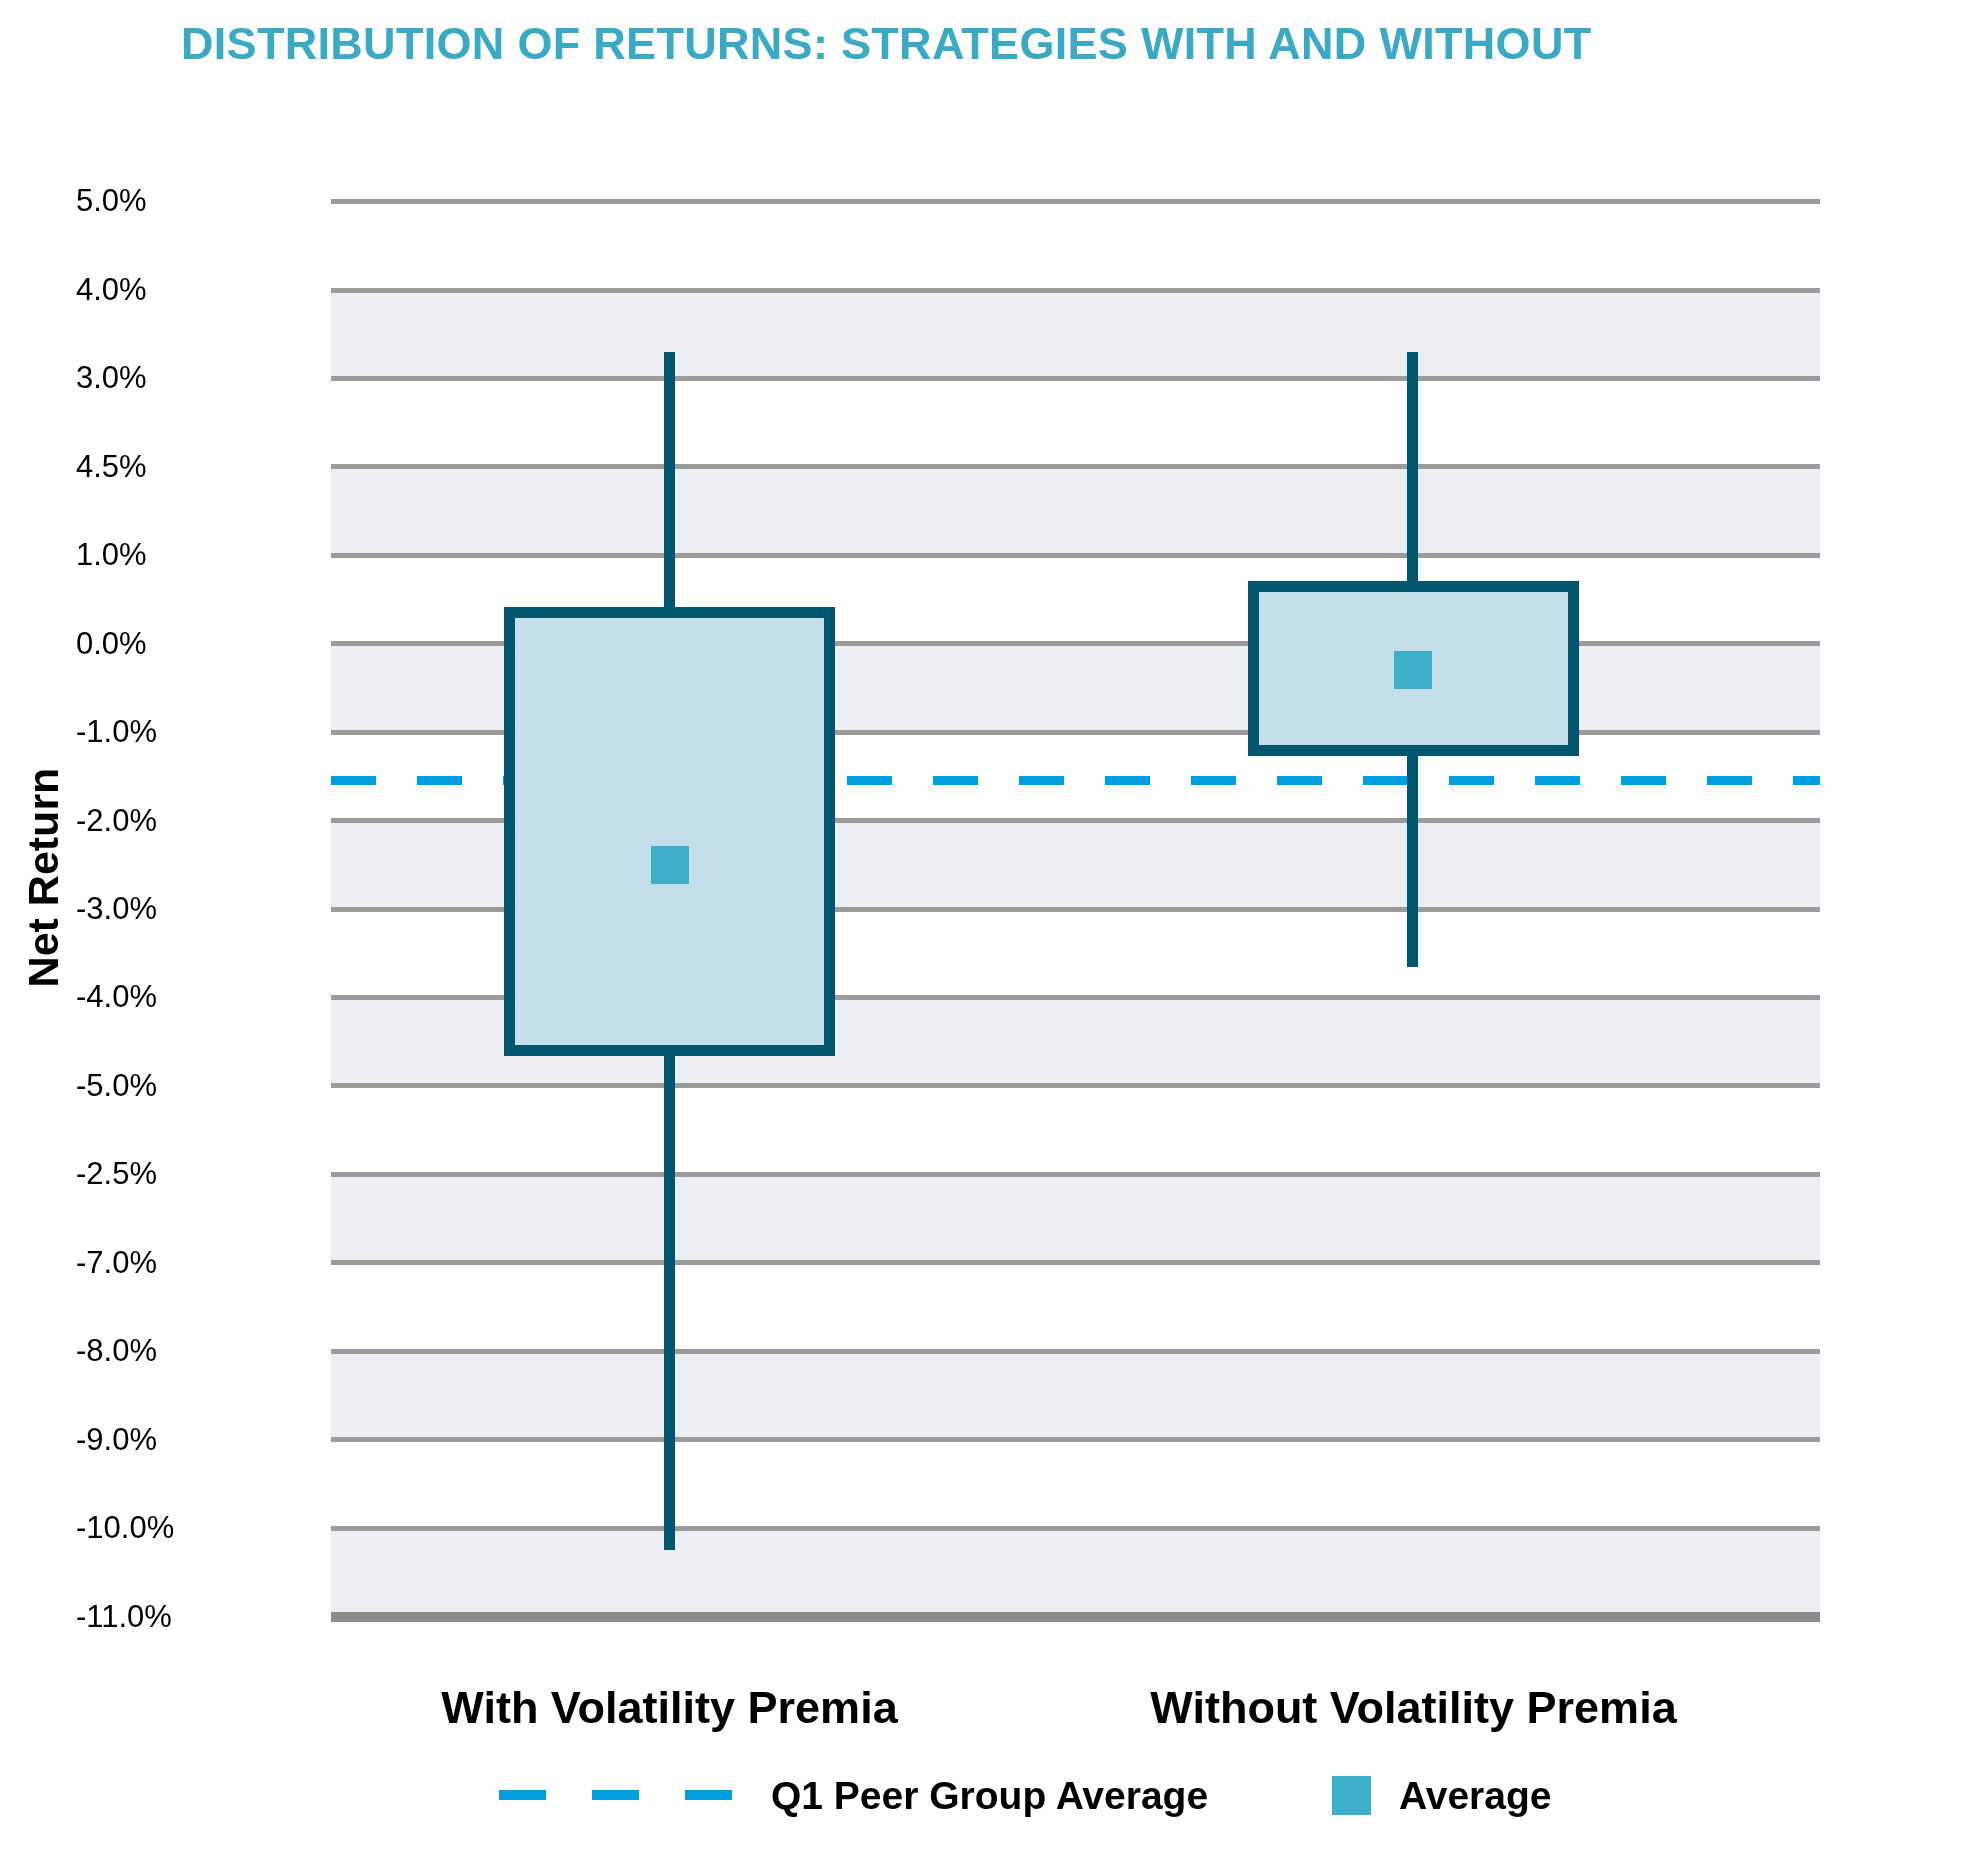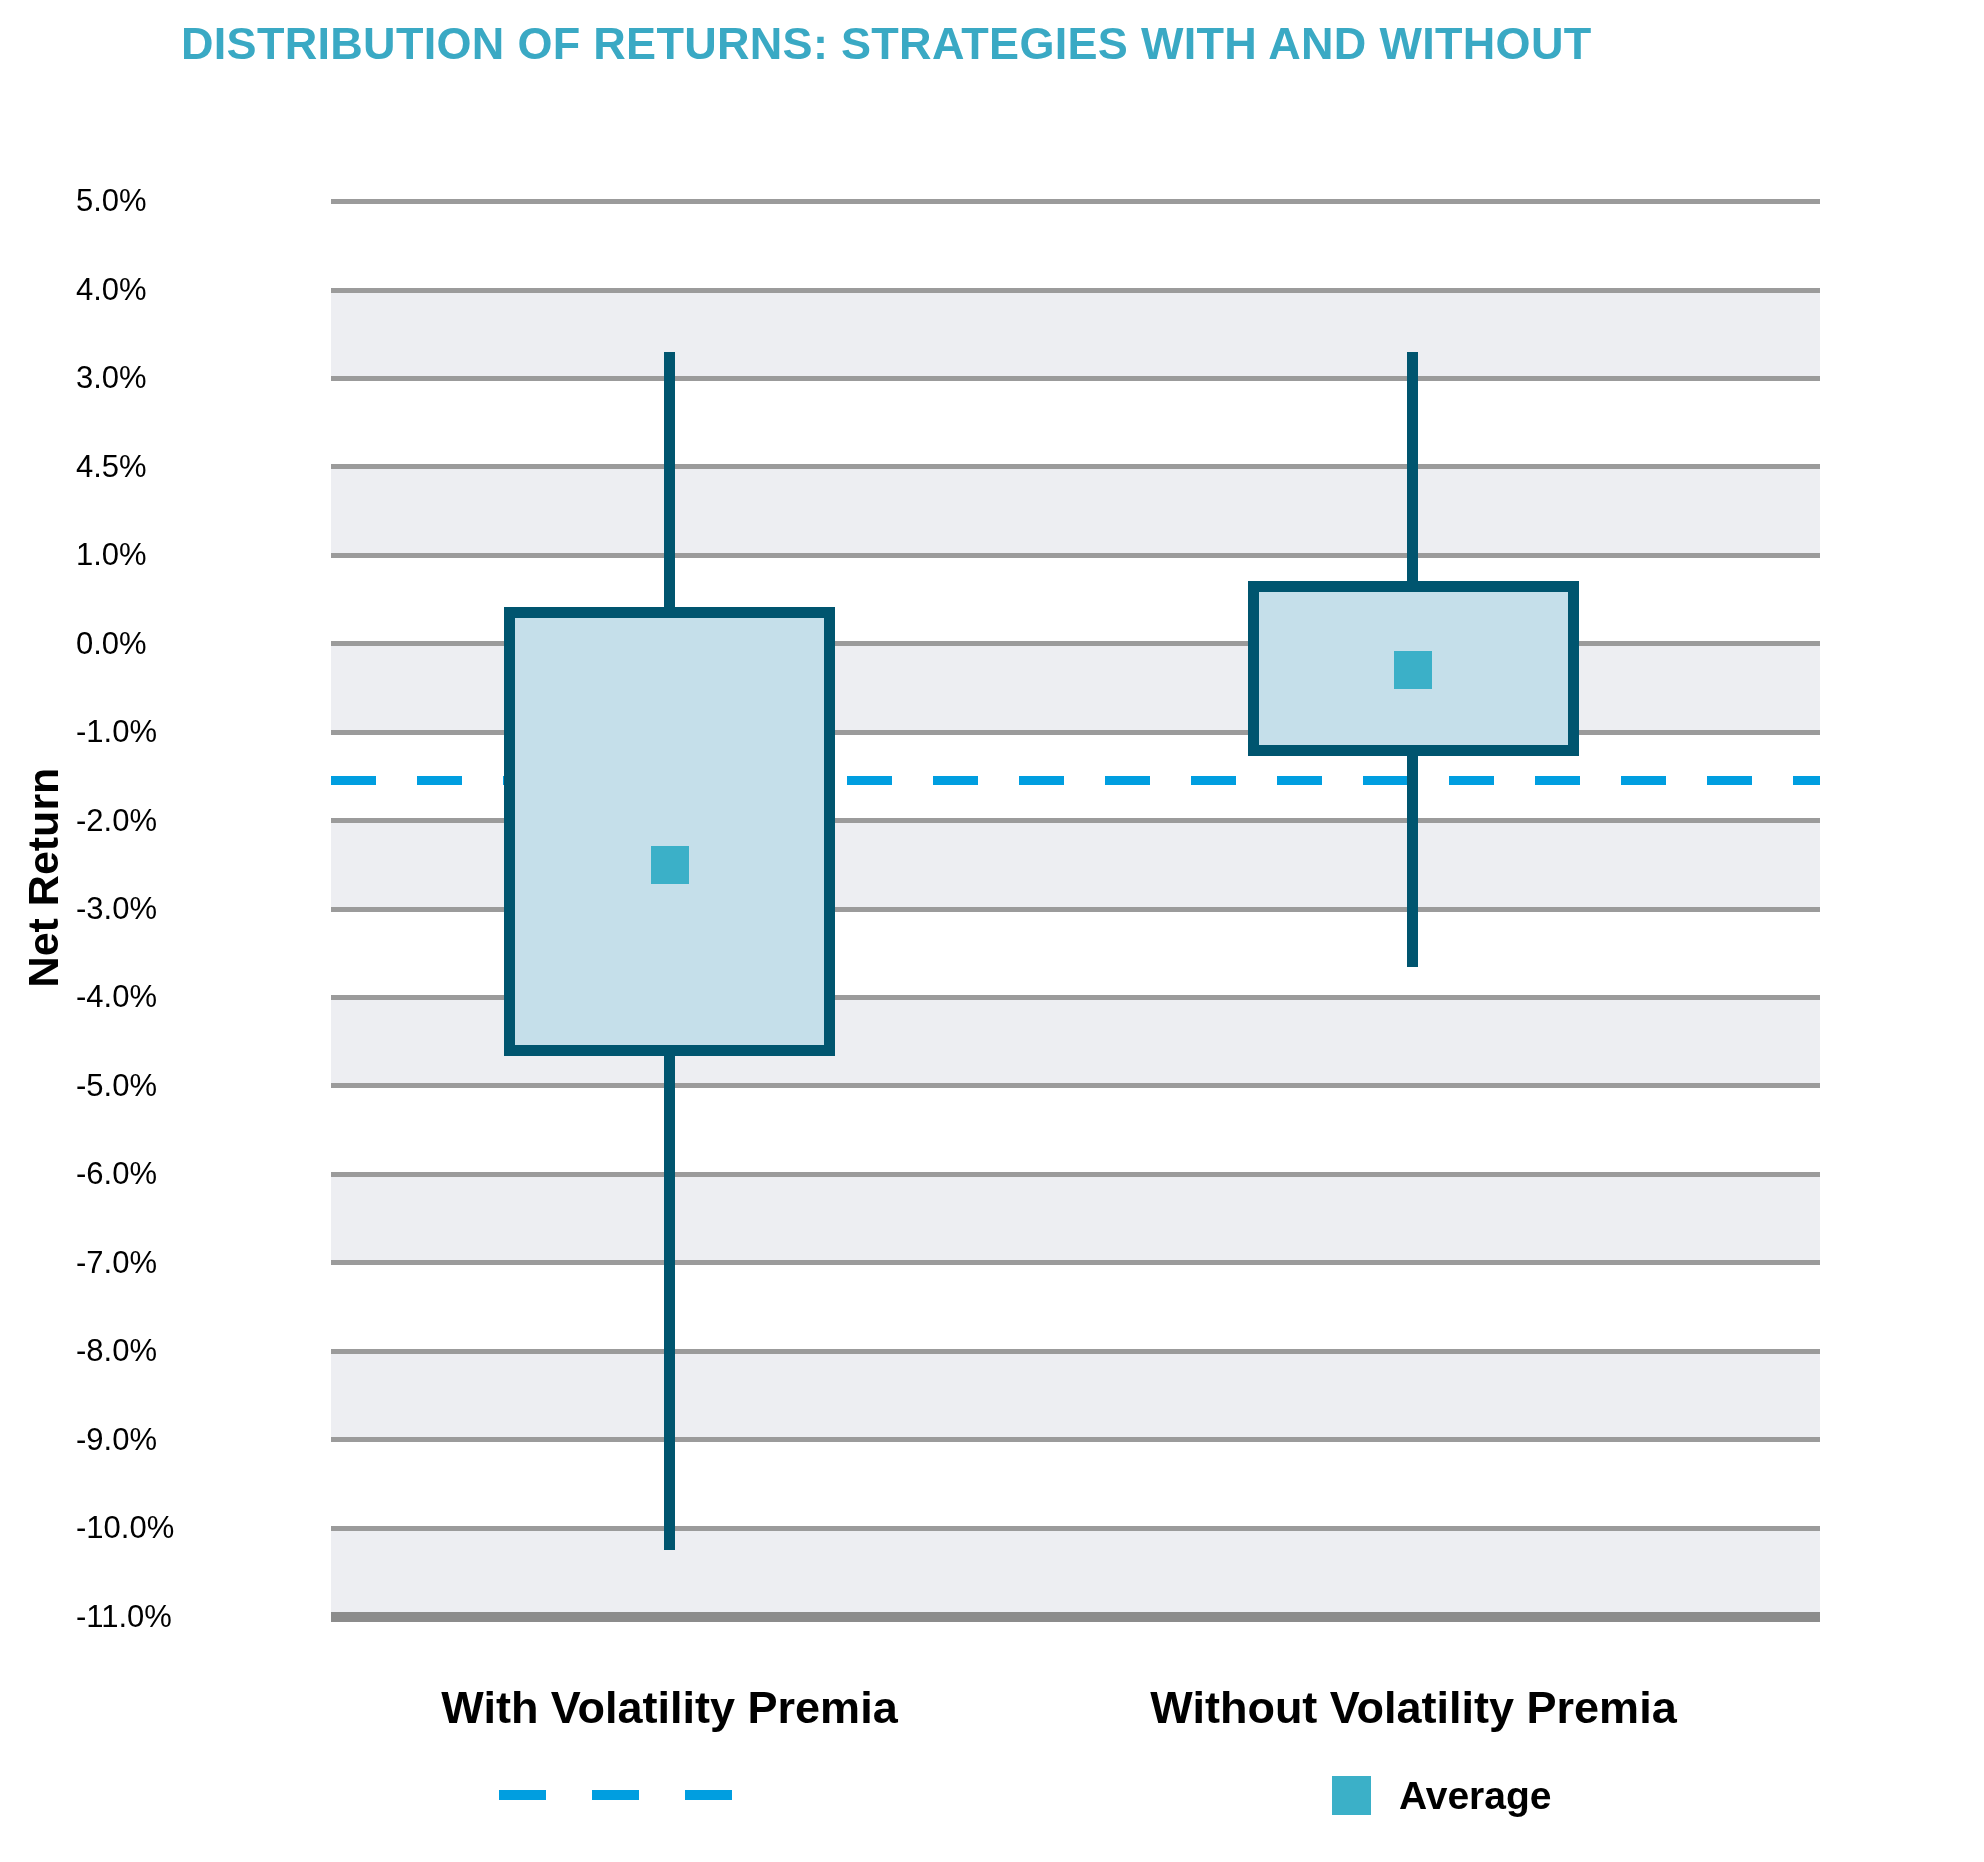--- a/index.html
+++ b/index.html
@@ -98,21 +98,21 @@
       <div class="ytick" style="top: 708px;">-1.0%</div>
       <div class="gridline" style="top: 818px;"></div>
       <div class="ytick" style="top: 797px;">-2.0%</div>
       <div class="gridline" style="top: 907px;"></div>
       <div class="ytick" style="top: 885px;">-3.0%</div>
       <div class="gridline" style="top: 995px;"></div>
       <div class="ytick" style="top: 973px;">-4.0%</div>
       <div class="gridline" style="top: 1083px;"></div>
       <div class="ytick" style="top: 1062px;">-5.0%</div>
       <div class="gridline" style="top: 1172px;"></div>
-      <div class="ytick" style="top: 1150px;">-6.0%</div>
+      <div class="ytick" style="top: 1150px;">-2.5%</div>
       <div class="gridline" style="top: 1260px;"></div>
       <div class="ytick" style="top: 1239px;">-7.0%</div>
       <div class="gridline" style="top: 1349px;"></div>
       <div class="ytick" style="top: 1327px;">-8.0%</div>
       <div class="gridline" style="top: 1437px;"></div>
       <div class="ytick" style="top: 1416px;">-9.0%</div>
       <div class="gridline" style="top: 1526px;"></div>
       <div class="ytick" style="top: 1504px;">-10.0%</div>
       <div class="axisline" style="top: 1612px;"></div>
       <div class="ytick" style="top: 1593px;">-11.0%</div>
@@ -121,16 +121,17 @@
       <div class="box" style="left: 504px; top: 607px; height: 449px;"></div>
       <div class="avg-marker" style="left: 651px; top: 846px;"></div>
       <div class="xlabel" style="left: 288px;">With Volatility Premia</div>
       <div class="whisker" style="left: 1407px; top: 352px; height: 615px;"></div>
       <div class="box" style="left: 1248px; top: 581px; height: 175px;"></div>
       <div class="avg-marker" style="left: 1394px; top: 651px;"></div>
       <div class="xlabel" style="left: 1032px;">Without Volatility Premia</div>
     </div>
 
   <div class="legend-dash"></div>
+  <div class="legend-label q1">Q1 Peer Group Average</div>
   <div class="legend-square"></div>
   <div class="legend-label avg">Average</div>
 </div>
 
 
 </body></html>

